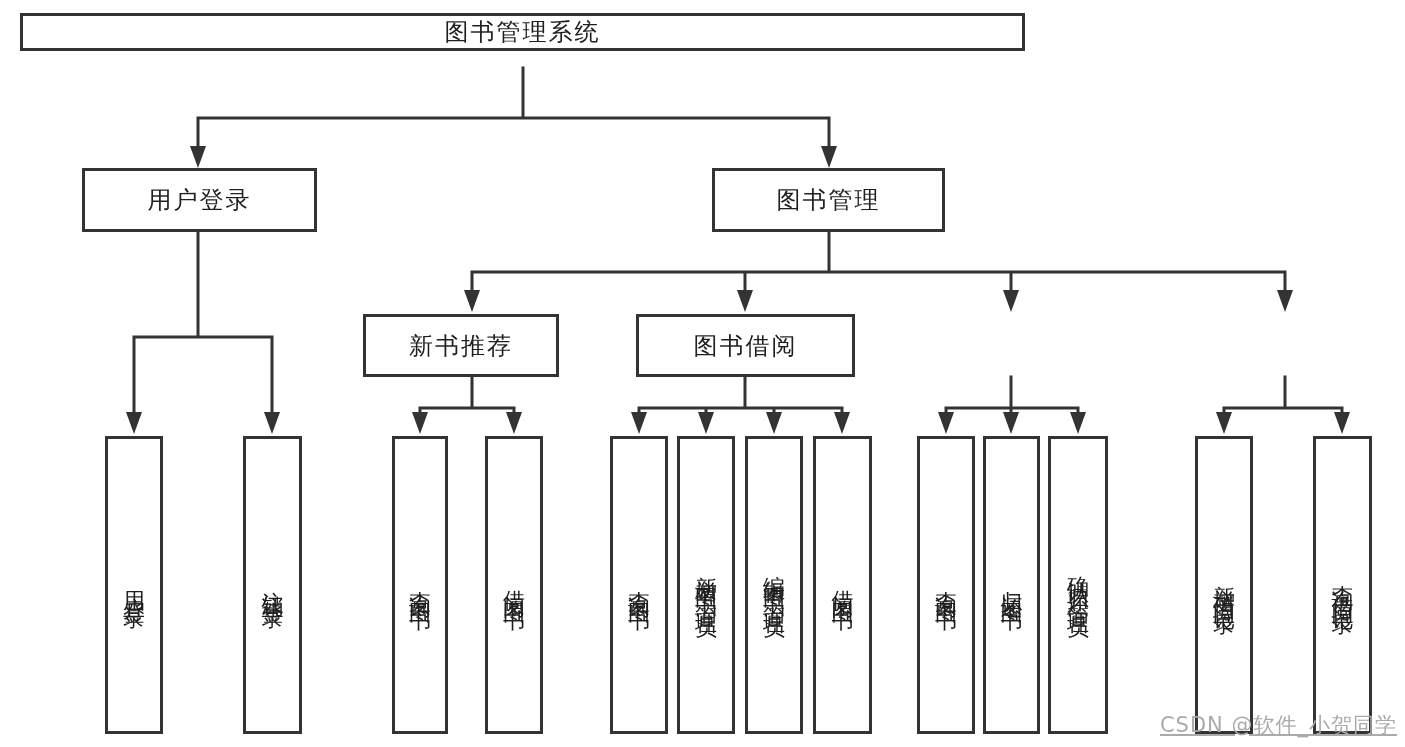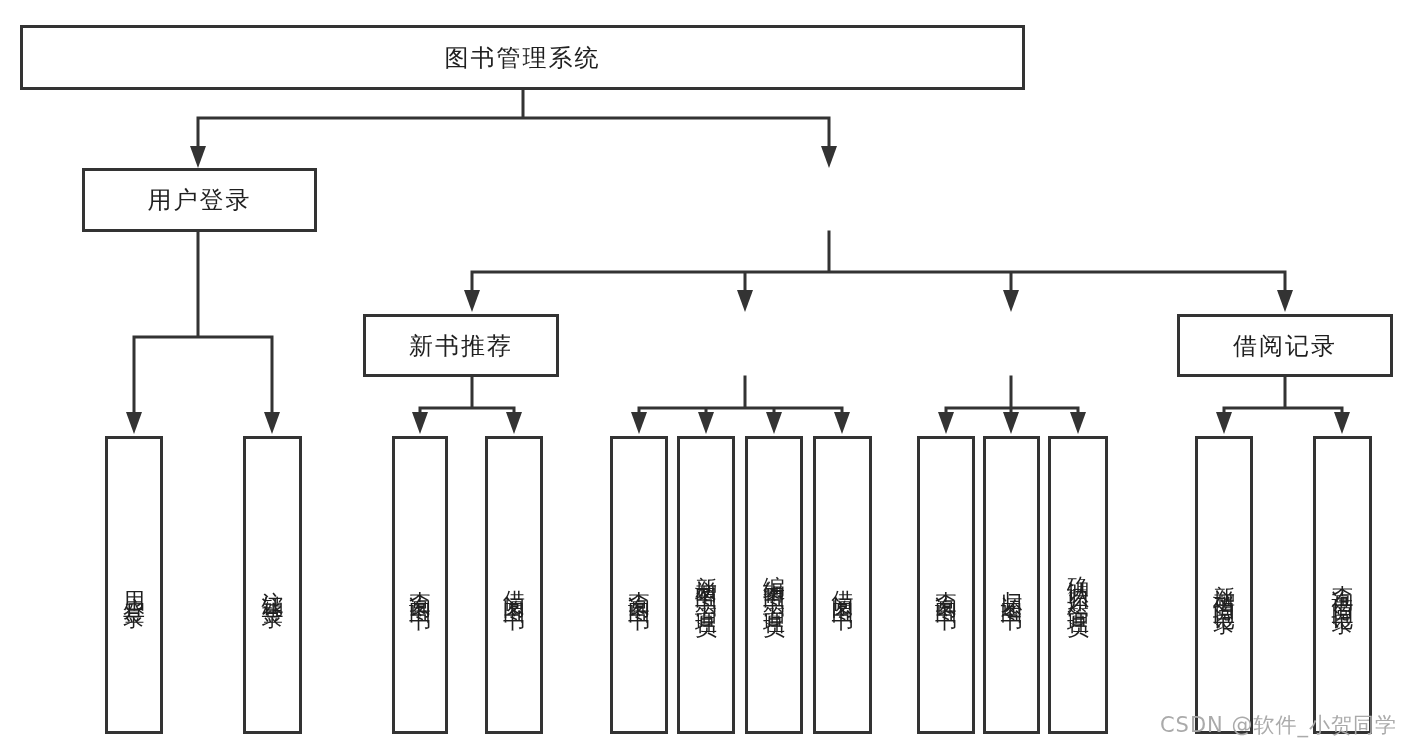--- a/index.html
+++ b/index.html
@@ -22,21 +22,21 @@
   }
   .node.h{font-size:24px;letter-spacing:2px;white-space:nowrap;}
   .node.v{
     font-size:22px;
     writing-mode:vertical-rl;
     text-orientation:mixed;
     letter-spacing:6px;
     line-height:1;
   }
   
-  .b-root   {left:20px;  top:13px;  width:1005px;height:65px;margin-top:12px;}
+  .b-root   {left:20px;  top:13px;  width:1005px;height:38px;}
   .b-ulogin {left:82px;  top:168px; width:235px; height:64px;}
   .b-bmgmt  {left:712px; top:168px; width:233px; height:64px;}
   .b-newrec {left:363px; top:314px; width:196px; height:63px;}
   .b-borrow {left:636px; top:314px; width:219px; height:63px;}
   .b-current{left:902px; top:314px; width:219px; height:63px;}
   .b-records{left:1177px;top:314px; width:216px; height:63px;}
   
   .v1 {left:105px; top:436px;width:58px;height:298px;}
   .v2 {left:243px; top:436px;width:59px;height:298px;}
   .v3 {left:392px; top:436px;width:56px;height:298px;}
@@ -50,20 +50,21 @@
   .v11{left:1048px;top:436px;width:60px;height:298px;}
   .v12{left:1195px;top:436px;width:58px;height:298px;}
   .v13{left:1313px;top:436px;width:59px;height:298px;}
   .watermark{
     position:absolute;
     right:8px;top:711px;
     font-size:21px;
     color:#aaaaaa;
     letter-spacing:1px;
     white-space:nowrap;
+    text-decoration:underline;
   }
 </style>
 </head>
 <body>
 
 <div id="canvas">
 
   <svg id="wires" viewBox="0 0 1405 747" xmlns="http://www.w3.org/2000/svg">
     <g stroke="#333333" stroke-width="3" fill="none" stroke-linecap="square" stroke-linejoin="miter">
 
@@ -100,23 +101,24 @@
       <path d="M1003 412 h16 L1011 434 Z"></path>
       <path d="M1070 412 h16 L1078 434 Z"></path>
       <path d="M1216 412 h16 L1224 434 Z"></path>
       <path d="M1334 412 h16 L1342 434 Z"></path>
     </g>
   </svg>
 
   <div class="node h b-root">图书管理系统</div>
 
   <div class="node h b-ulogin">用户登录</div>
+  <div class="node h b-bmgmt">图书管理</div>
 
   <div class="node h b-newrec">新书推荐</div>
-  <div class="node h b-records">借阅记录</div>
+  <div class="node h b-borrow">图书借阅</div>
 
   <div class="node v v1">用户登录</div>
   <div class="node v v2">注销登录</div>
 
   <div class="node v v3">查询图书</div>
   <div class="node v v4">借阅图书</div>
 
   <div class="node v v5">查询图书</div>
   <div class="node v v6">新增图书（管理员）</div>
   <div class="node v v7">编辑图书（管理员）</div>

